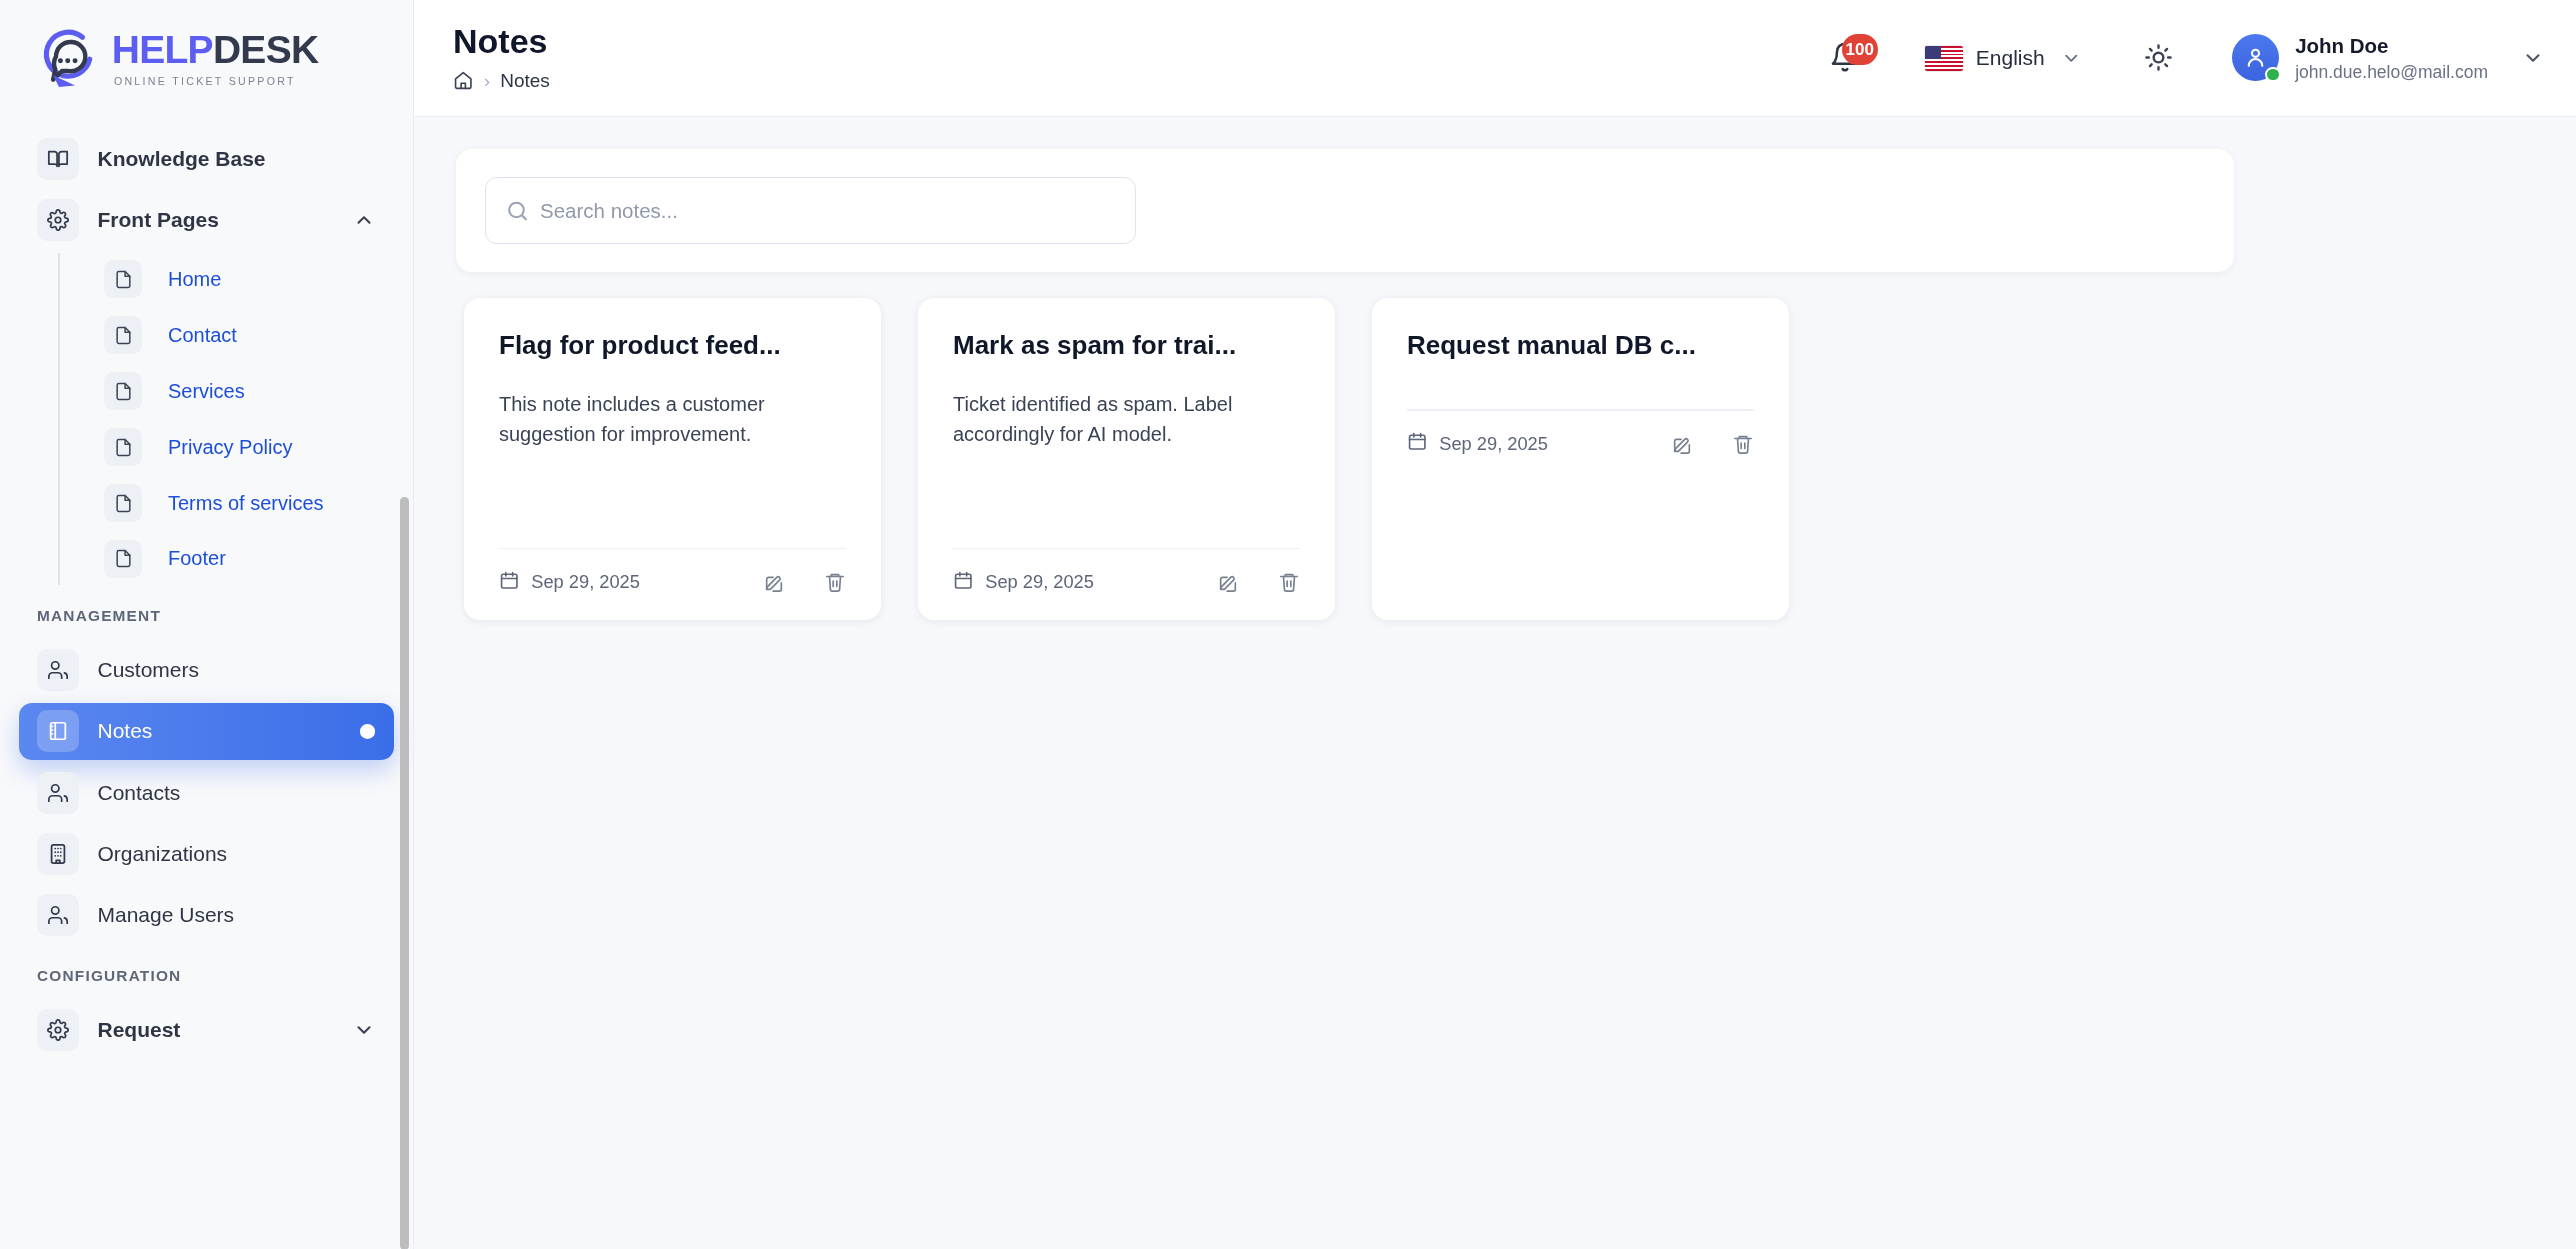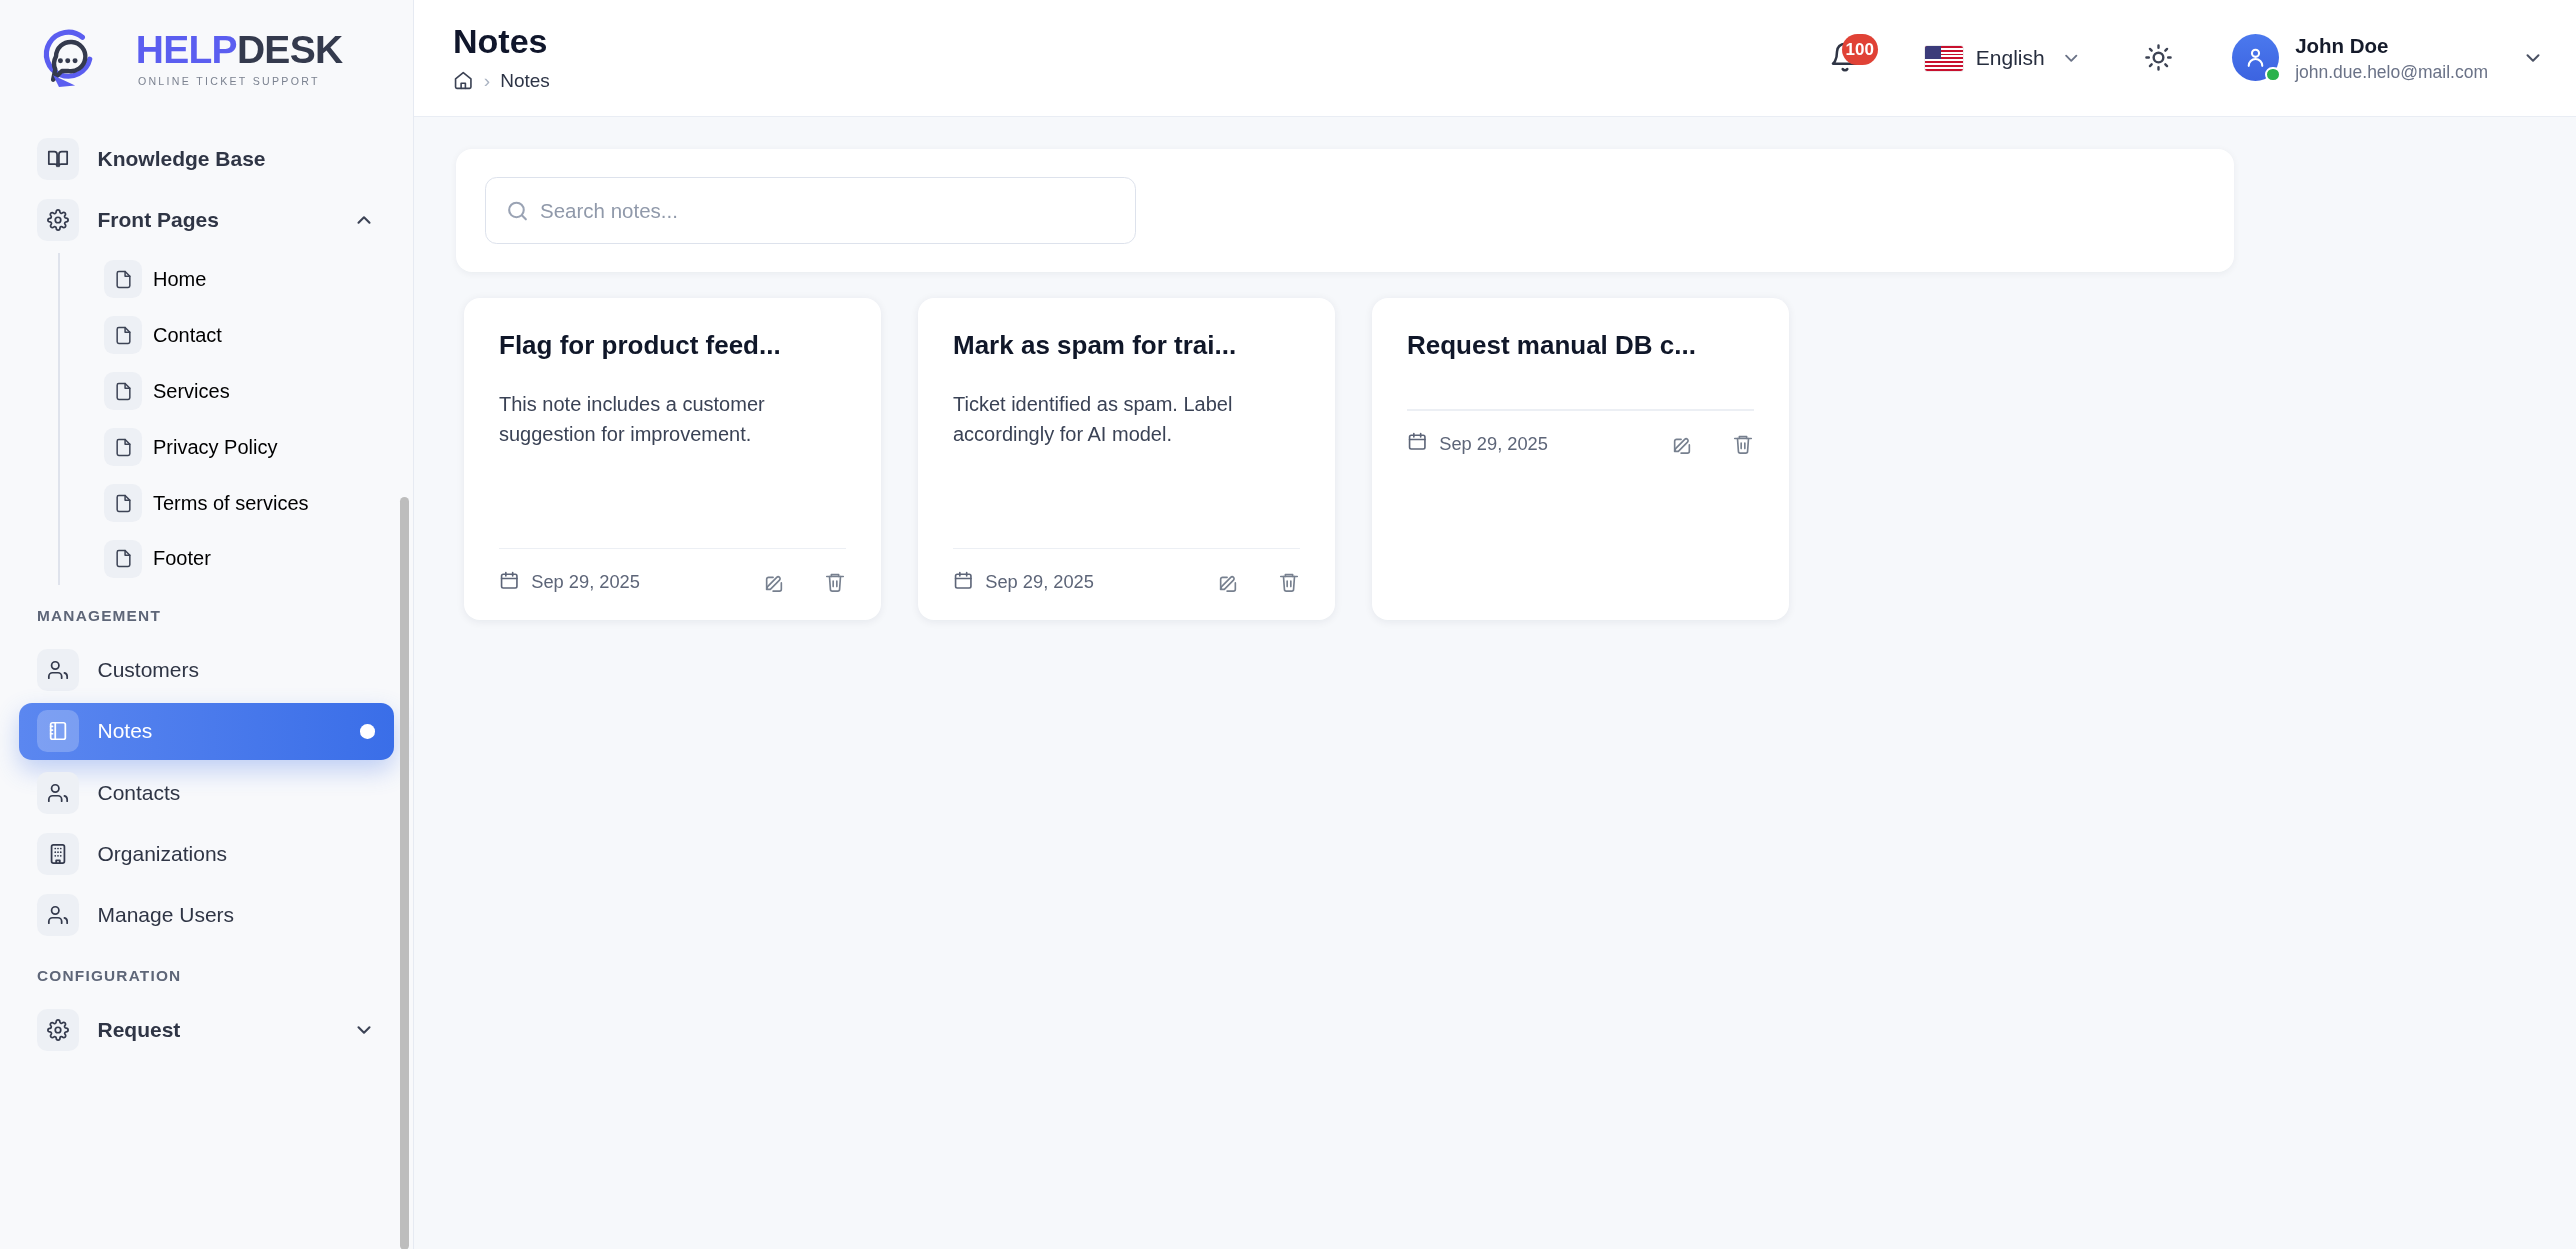--- a/index.html
+++ b/index.html
@@ -17,21 +17,20 @@
     background: #f8f9fb;
     border-right: 1.5px solid #e6eaf2;
     position: relative;
     flex: 0 0 414px;
   }
   .logo-wrap {
     height: 117px;
     display: flex; align-items: center;
     padding-left: 37px;
     background: #f8f9fb;
-    gap: 24px;
   }
   .logo-mark { width: 63px; height: 63px; flex: 0 0 63px; }
   .logo-text { margin-left: 11.7px; }
   .logo-title {
     font-size: 39px; font-weight: 800; letter-spacing: -0.7px; line-height: 1;
   }
   .logo-title .help { color: #5b5ef0; }
   .logo-title .desk { color: #343a4d; }
   .logo-sub {
     font-size: 10.6px; letter-spacing: 2.3px; color: #7b8290;
@@ -96,21 +95,21 @@
     cursor: pointer;
   }
   .sub-icon-box {
     width: 38px; height: 38px; flex: 0 0 38px;
     border-radius: 9.5px;
     background: #edf0f5;
     display: flex; align-items: center; justify-content: center;
     color: #3c4355;
   }
   .sub-label {
-    margin-left: 11px; font-size: 20px; color: #000000; white-space: nowrap;
+    margin-left: 26px; font-size: 20px; color: #1d4ed8; white-space: nowrap;
   }
 
   .nav-section {
     font-size: 15.4px; letter-spacing: 1.2px; font-weight: 700;
     color: #5e6678; padding: 19px 0 11.7px 37px;
   }
 
   .sb-track {
     position: absolute; top: 117px; right: 4.4px; width: 8.8px; bottom: 0;
   }

